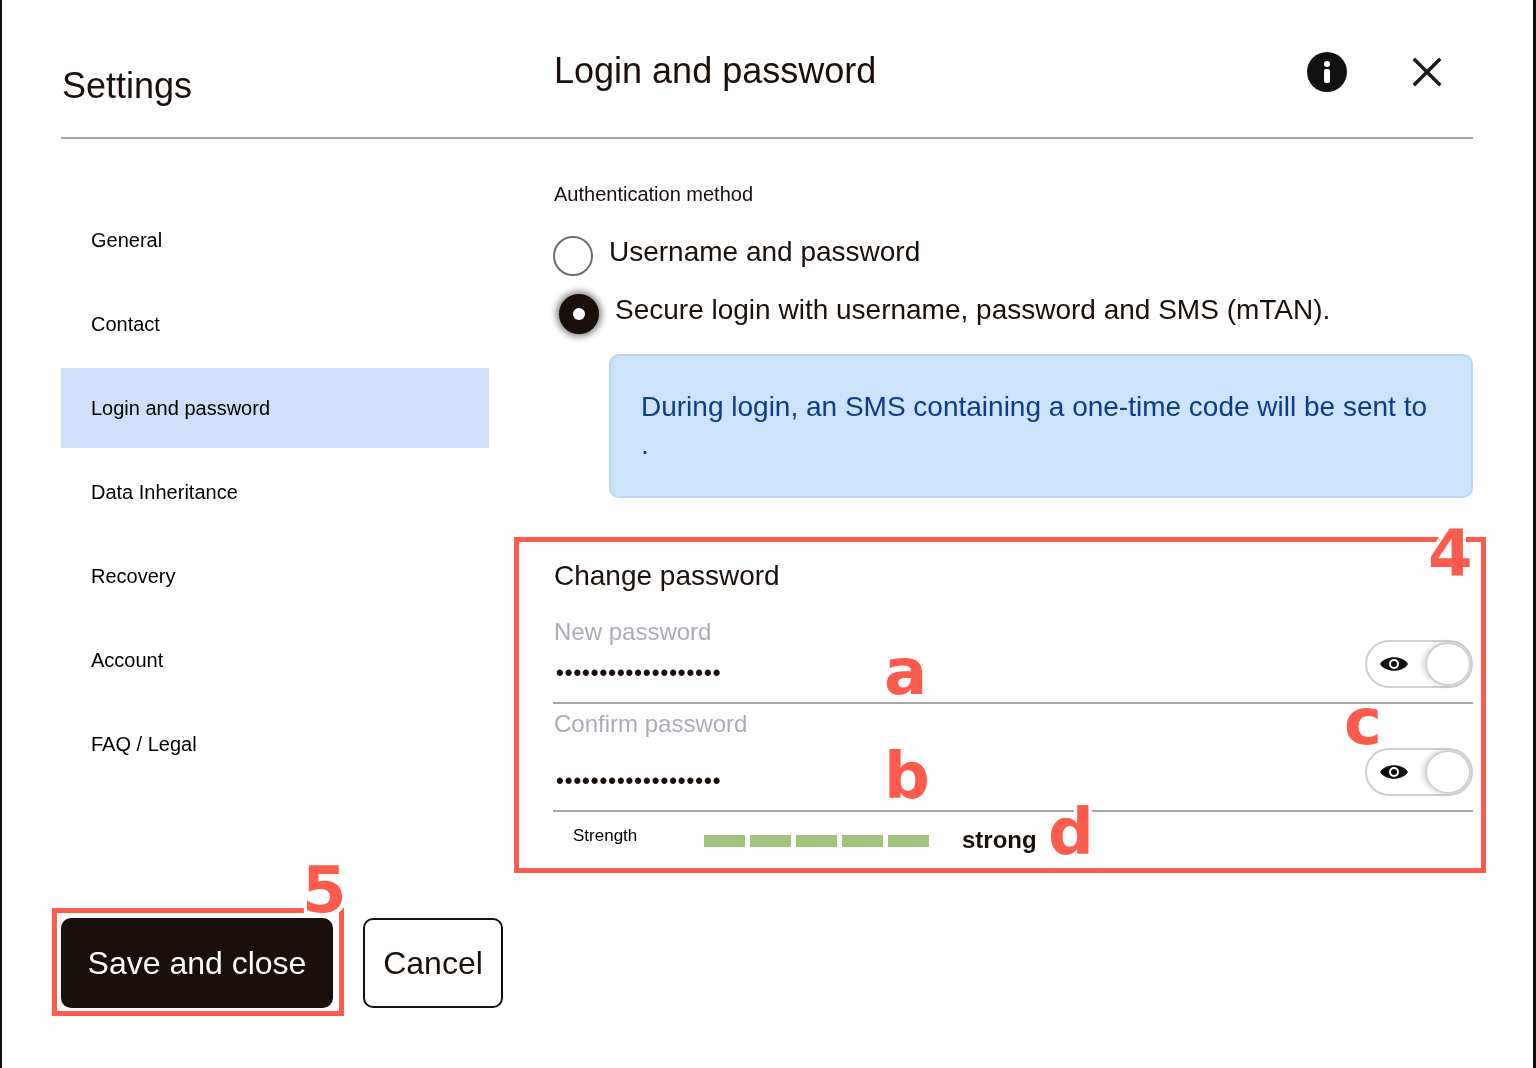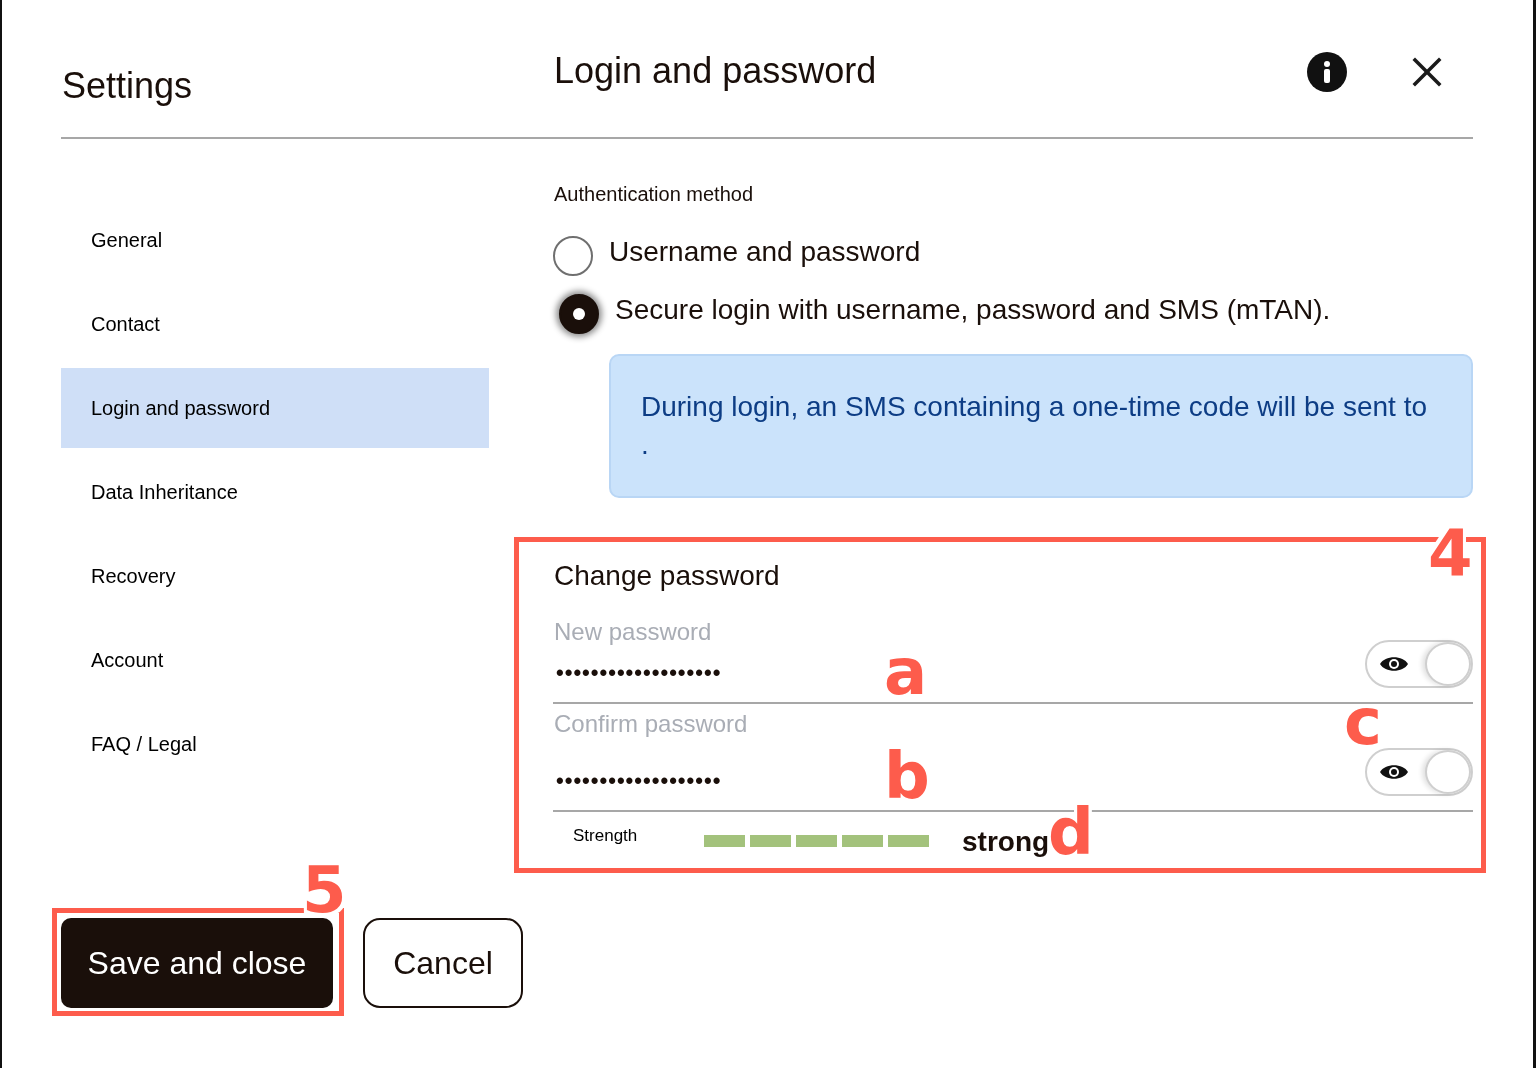--- a/index.html
+++ b/index.html
@@ -44,24 +44,24 @@
     .field-value { position: absolute; left: 556px; font-size: 22px; letter-spacing: 1px; color: #1a0f0a; font-weight: bold; }
     .field-line { position: absolute; left: 553px; width: 920px; height: 2px; background: #a7a7a7; }
 
     .toggle { position: absolute; left: 1365px; width: 108px; height: 48px; border-radius: 24px; background: #fff; border: 2px solid #cfcfcf; cursor: pointer; }
     .toggle .knob { position: absolute; right: 0; top: 0; width: 46px; height: 44px; border-radius: 50%; background: #fff; border: 2px solid #cfcfcf; box-shadow: -3px 0 5px rgba(0,0,0,0.12); }
     .toggle .eye { position: absolute; left: 12px; top: 12px; width: 30px; height: 20px; }
 
     .strength-label { position: absolute; left: 573px; top: 826px; font-size: 17px; font-weight: normal; color: #000000; }
     .strength-bar { position: absolute; left: 704px; top: 835px; display: flex; gap: 5px; }
     .strength-seg { width: 41px; height: 12px; background: #a3c27c; }
-    .strength-value { position: absolute; left: 962px; top: 826px; font-size: 28px; font-weight: bold; color: #1a0f0a; }
+    .strength-value { position: absolute; left: 962px; top: 826px; font-size: 24px; font-weight: bold; color: #1a0f0a; }
 
     .btn-save { position: absolute; left: 61px; top: 918px; width: 272px; height: 90px; background: #1a0f0a; color: #fff; border-radius: 10px; font-size: 32px; display: flex; align-items: center; justify-content: center; cursor: pointer; border: none; font-family: "Liberation Sans", sans-serif; }
-    .btn-cancel { position: absolute; left: 363px; top: 918px; width: 160px; height: 90px; background: #fff; color: #1a0f0a; border: 2px solid #1a0f0a; border-radius: 17px; font-size: 32px; display: flex; align-items: center; justify-content: center; cursor: pointer; font-family: "Liberation Sans", sans-serif; }
+    .btn-cancel { position: absolute; left: 363px; top: 918px; width: 140px; height: 90px; background: #fff; color: #1a0f0a; border: 2px solid #1a0f0a; border-radius: 10px; font-size: 32px; display: flex; align-items: center; justify-content: center; cursor: pointer; font-family: "Liberation Sans", sans-serif; }
   </style>
 </head>
 <body>
 
 <div class="frame-left"></div>
 <div class="frame-right"></div>
 
 <div class="settings-title">Settings</div>
 <div class="page-title">Login and password</div>
 <div class="info-icon"></div>

